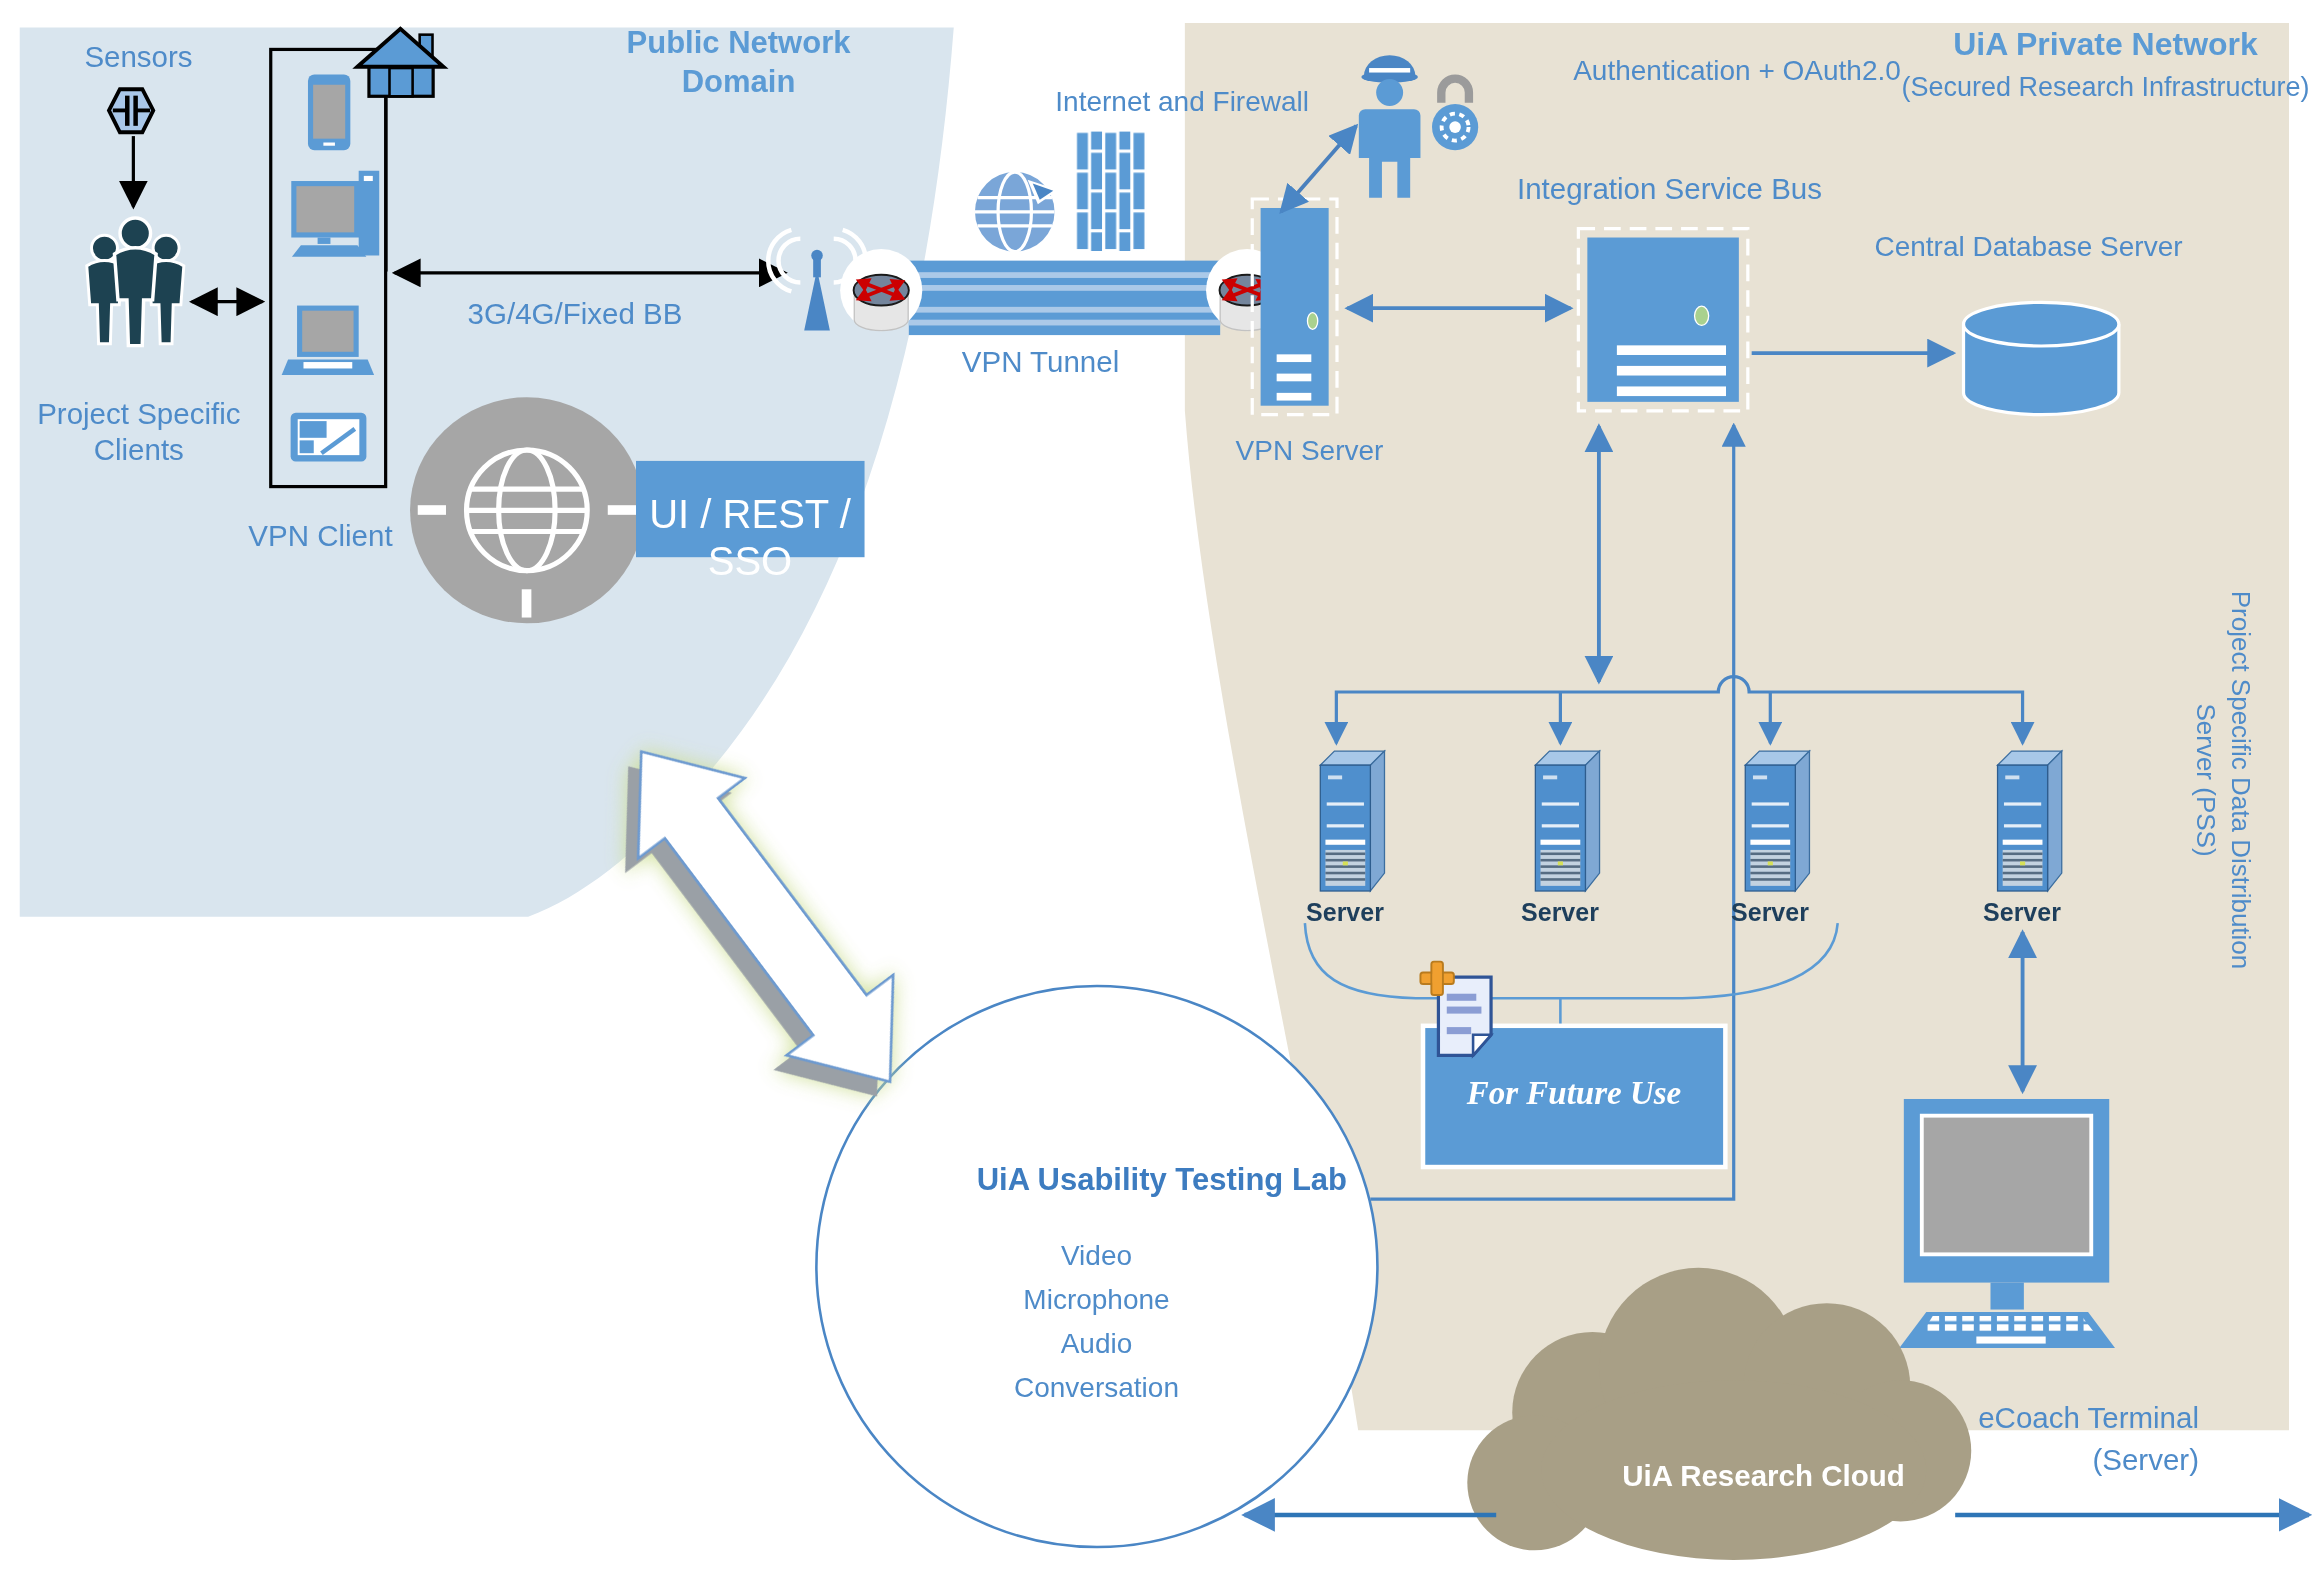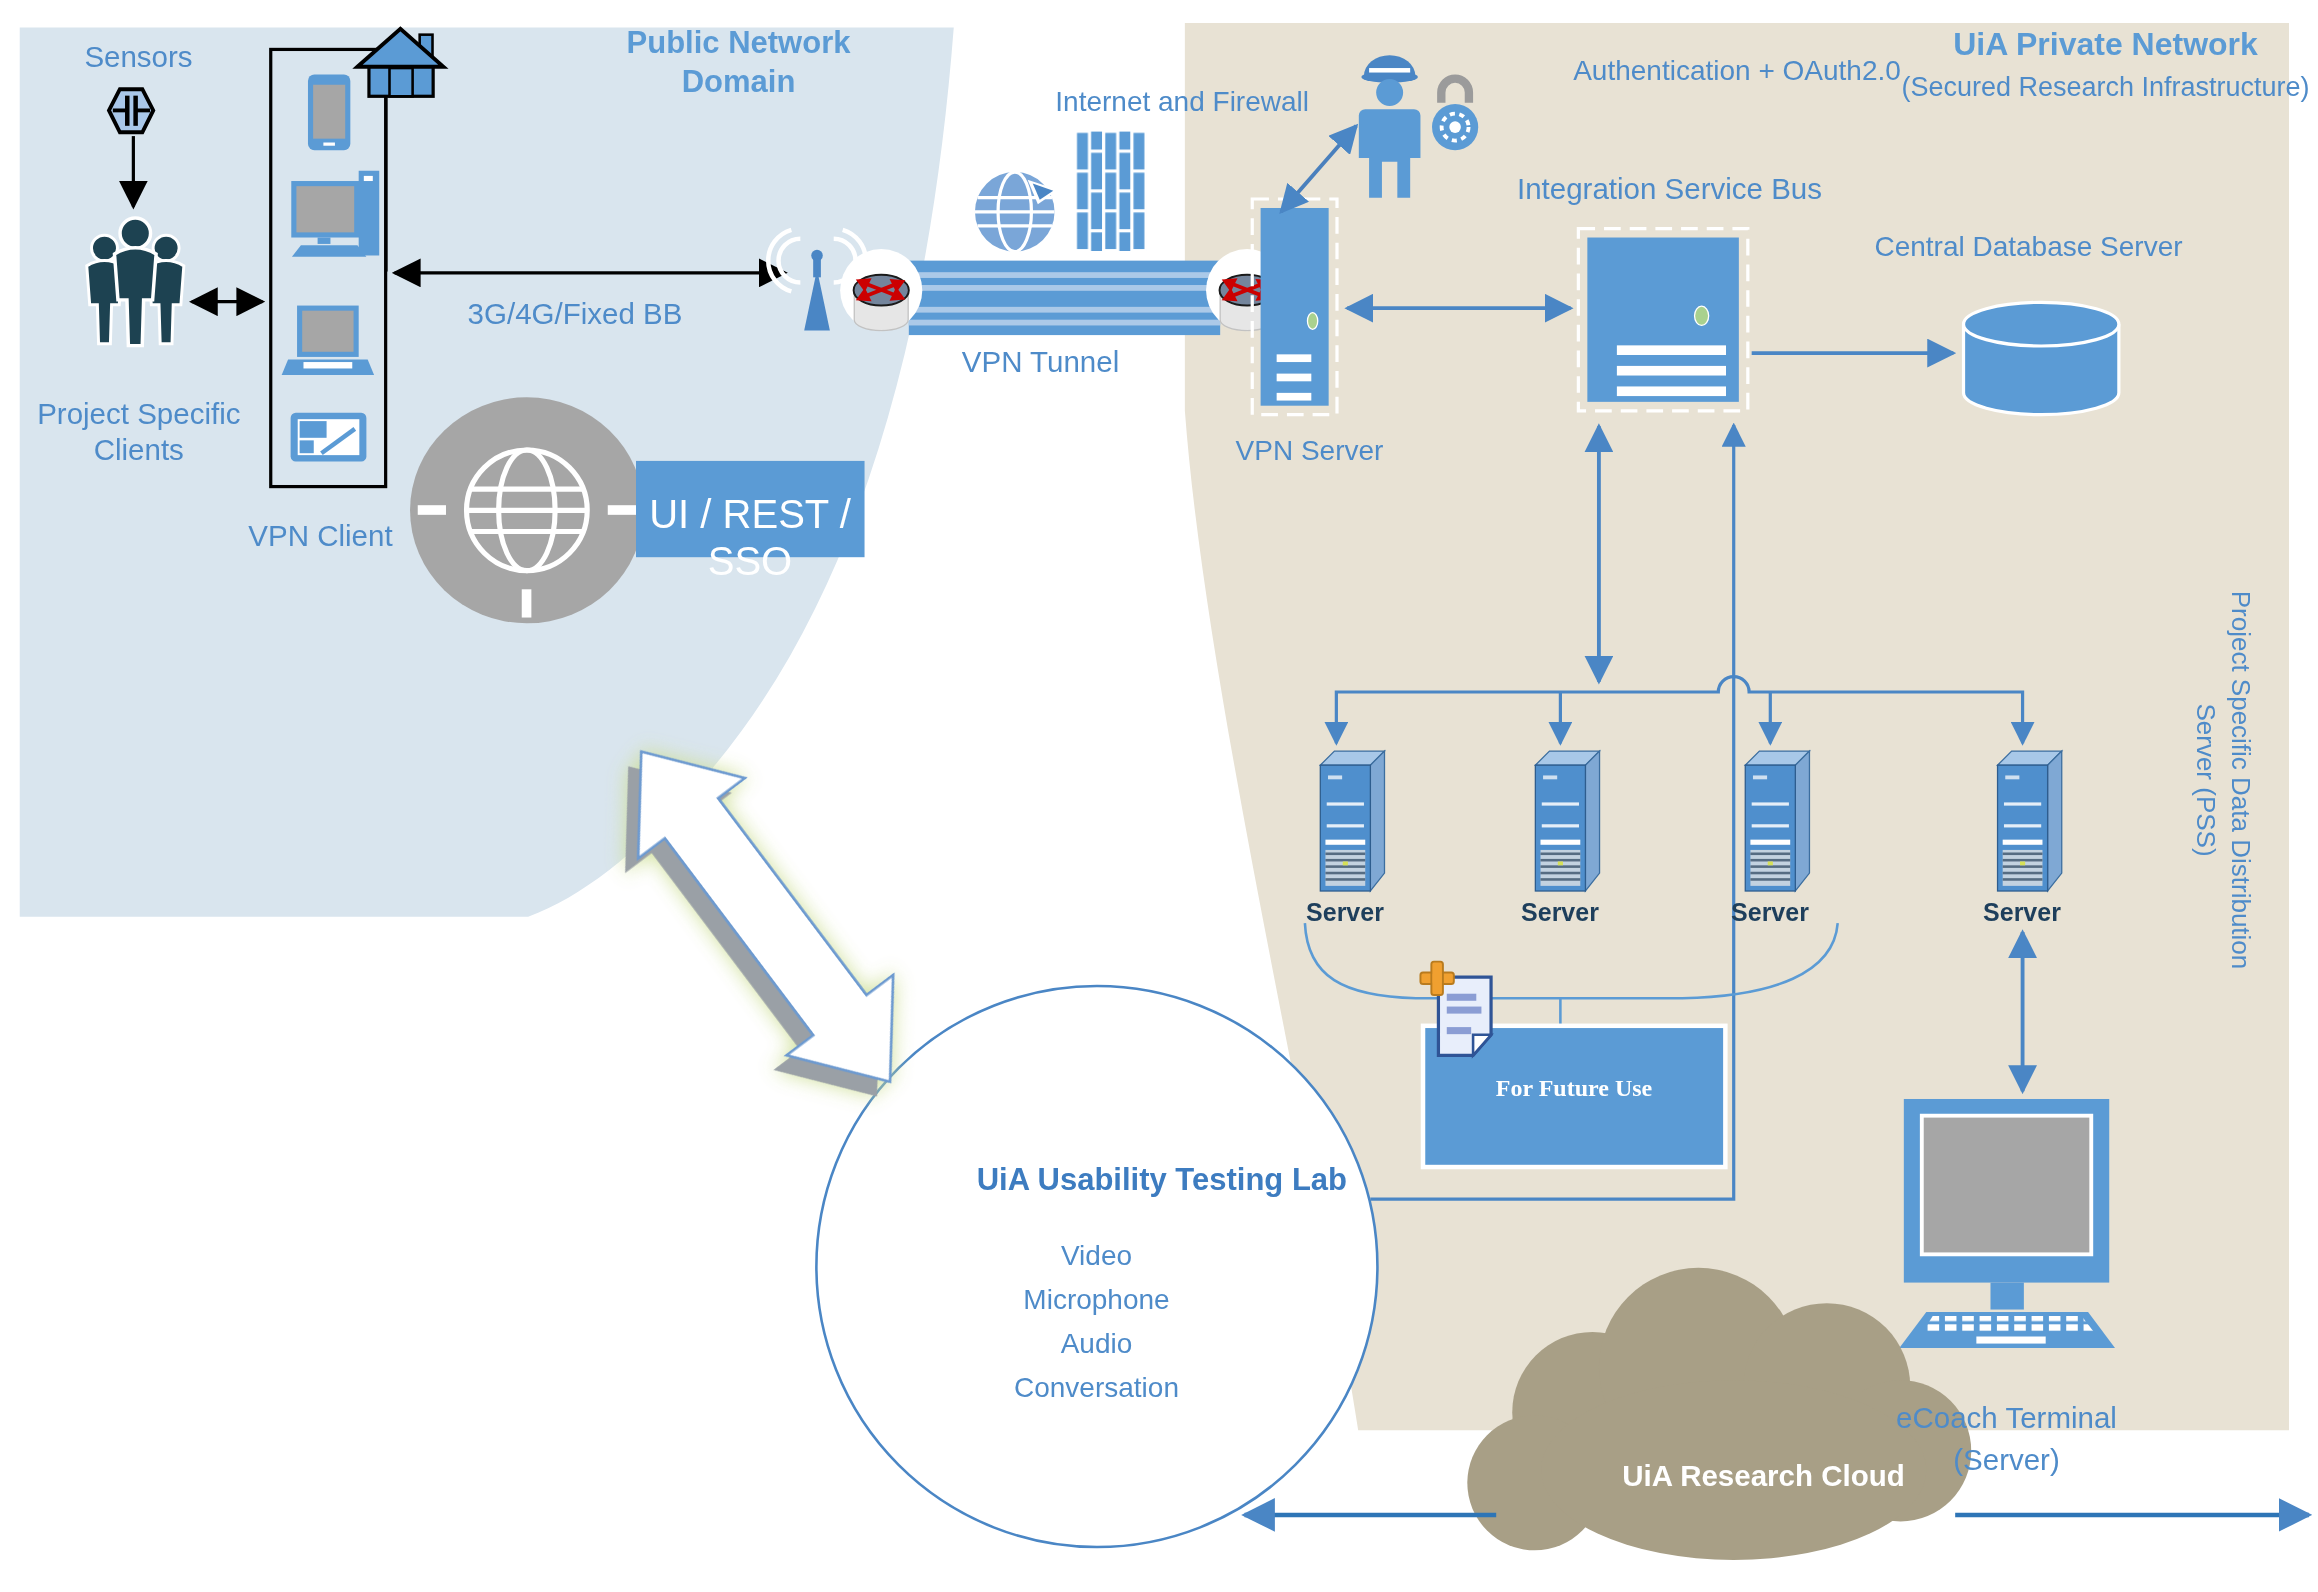--- a/index.html
+++ b/index.html
@@ -2,21 +2,21 @@
 <html style="font-size:10.3px"><head>
 <meta charset="utf-8">
 <style>
   html,body{margin:0;padding:0;background:#ffffff;}
   .canvas{position:relative;width:2319px;height:1592px;background:#ffffff;overflow:hidden;
           font-family:"Liberation Sans",sans-serif;}
   .art{position:absolute;left:0;top:0;}
   .lbl{position:absolute;color:#4e8bc9;text-align:center;line-height:1.18;}
   .b{font-weight:bold;}
   .t48{font-size:31px;} .t46{font-size:29.5px;} .t44{font-size:28px;} .t50{font-size:32px;}
-  .t42{font-size:27px;} .t40{font-size:26px;} .t38{font-size:25px;} .t52{font-size:24px;} .t54{font-size:40px;}
+  .t42{font-size:27px;} .t40{font-size:26px;} .t38{font-size:25px;} .t52{font-size:33px;font-style:italic;} .t54{font-size:40px;}
   .white{color:#ffffff;}
   .navy{color:#1e3f5c;}
   .titleblue{color:#5b9bd5;}
   .serif{font-family:"Liberation Serif",serif;}
   .rot90{transform:rotate(90deg);}
   .glow{filter:drop-shadow(0 0 16px rgba(205,222,150,0.95));}
 </style>
 </head>
 <body>
 
@@ -325,21 +325,21 @@
 <div class="lbl b white serif t52" style="left:1429px;top:1074px;width:290px;">For Future Use</div>
 
 <div class="lbl b t48" style="left:846px;top:1162px;width:501px;color:#3d7cc0;text-align:right;">UiA Usability Testing Lab</div>
 <div class="lbl t44" style="left:904px;top:1234px;width:385px;line-height:44px;">
   <div>Video</div>
   <div>Microphone</div>
   <div>Audio</div>
   <div>Conversation</div>
 </div>
 
-<div class="lbl t46" style="left:1814px;top:1397px;width:385px;line-height:42px;">
+<div class="lbl t46" style="left:1814px;top:1397px;width:385px;line-height:42px;text-align:right;">
   <div>eCoach Terminal</div>
   <div>(Server)</div>
 </div>
 
 <div class="lbl b white t46" style="left:1571px;top:1459px;width:385px;">UiA Research Cloud</div>
 
 </div>
 
 
 </body></html>

